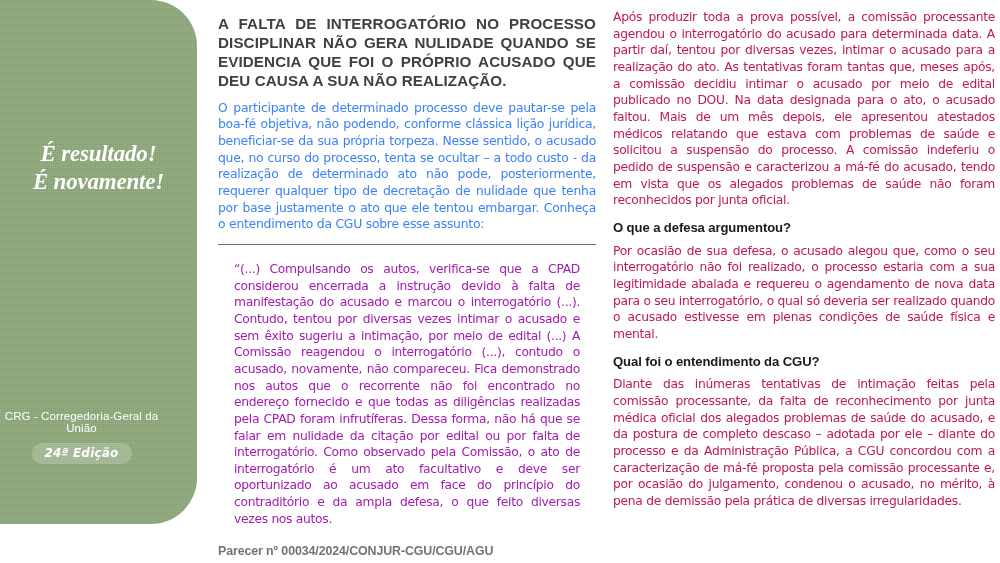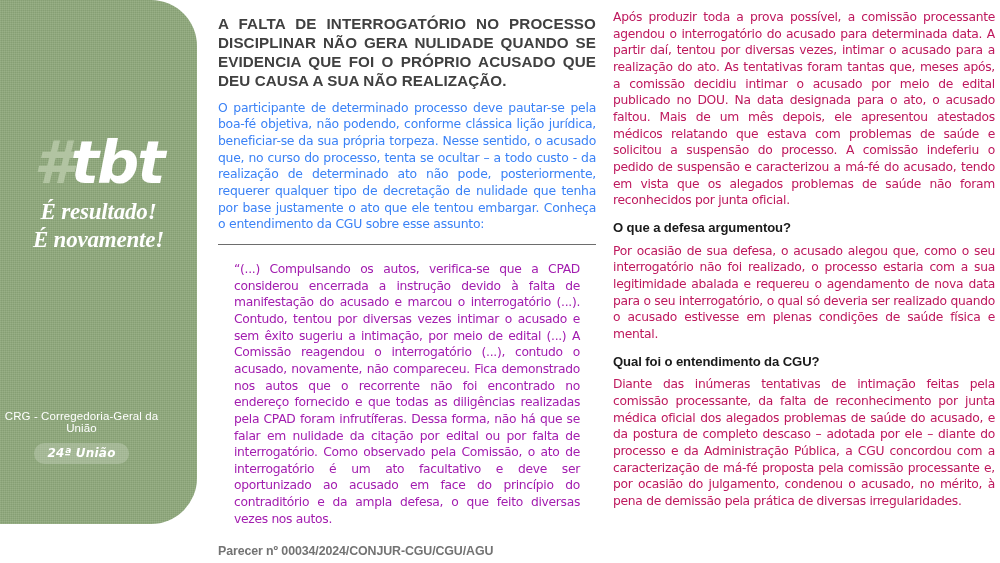--- a/index.html
+++ b/index.html
@@ -174,30 +174,29 @@
   .sec-body:last-child{ margin-bottom:0; }
 </style>
 </head>
 <body>
 
 <div id="page">
 
   <div class="green-panel">
 
     <div class="brand-block">
-      <div class="tbt-logo"><span class="hash">#</span><span>tbt</span></div>
       <div class="tagline">
         <div>É resultado!</div>
         <div>É novamente!</div>
       </div>
     </div>
 
     <div class="panel-footer">
       <div class="org-line">CRG - Corregedoria-Geral da União</div>
-      <div class="edition-pill">24ª União</div>
+      <div class="edition-pill">24ª Edição</div>
     </div>
 
   </div>
 
   <div class="col col-mid">
     <h1 class="headline">A FALTA DE INTERROGATÓRIO NO PROCESSO DISCIPLINAR NÃO GERA NULIDADE QUANDO SE EVIDENCIA QUE FOI O PRÓPRIO ACUSADO QUE DEU CAUSA A SUA NÃO REALIZAÇÃO.</h1>
     <p class="body-text">O participante de determinado processo deve pautar-se pela boa-fé objetiva, não podendo, conforme clássica lição jurídica, beneficiar-se da sua própria torpeza. Nesse sentido, o acusado que, no curso do processo, tenta se ocultar – a todo custo - da realização de determinado ato não pode, posteriormente, requerer qualquer tipo de decretação de nulidade que tenha por base justamente o ato que ele tentou embargar. Conheça o entendimento da CGU sobre esse assunto:</p>
     <hr class="rule">
     <p class="quote-text">“(...) Compulsando os autos, verifica-se que a CPAD considerou encerrada a instrução devido à falta de manifestação do acusado e marcou o interrogatório (...). Contudo, tentou por diversas vezes intimar o acusado e sem êxito sugeriu a intimação, por meio de edital (...) A Comissão reagendou o interrogatório (...), contudo o acusado, novamente, não compareceu. Fica demonstrado nos autos que o recorrente não foi encontrado no endereço fornecido e que todas as diligências realizadas pela CPAD foram infrutíferas. Dessa forma, não há que se falar em nulidade da citação por edital ou por falta de interrogatório. Como observado pela Comissão, o ato de interrogatório é um ato facultativo e deve ser oportunizado ao acusado em face do princípio do contraditório e da ampla defesa, o que feito diversas vezes nos autos.</p>
     <div class="refs">

